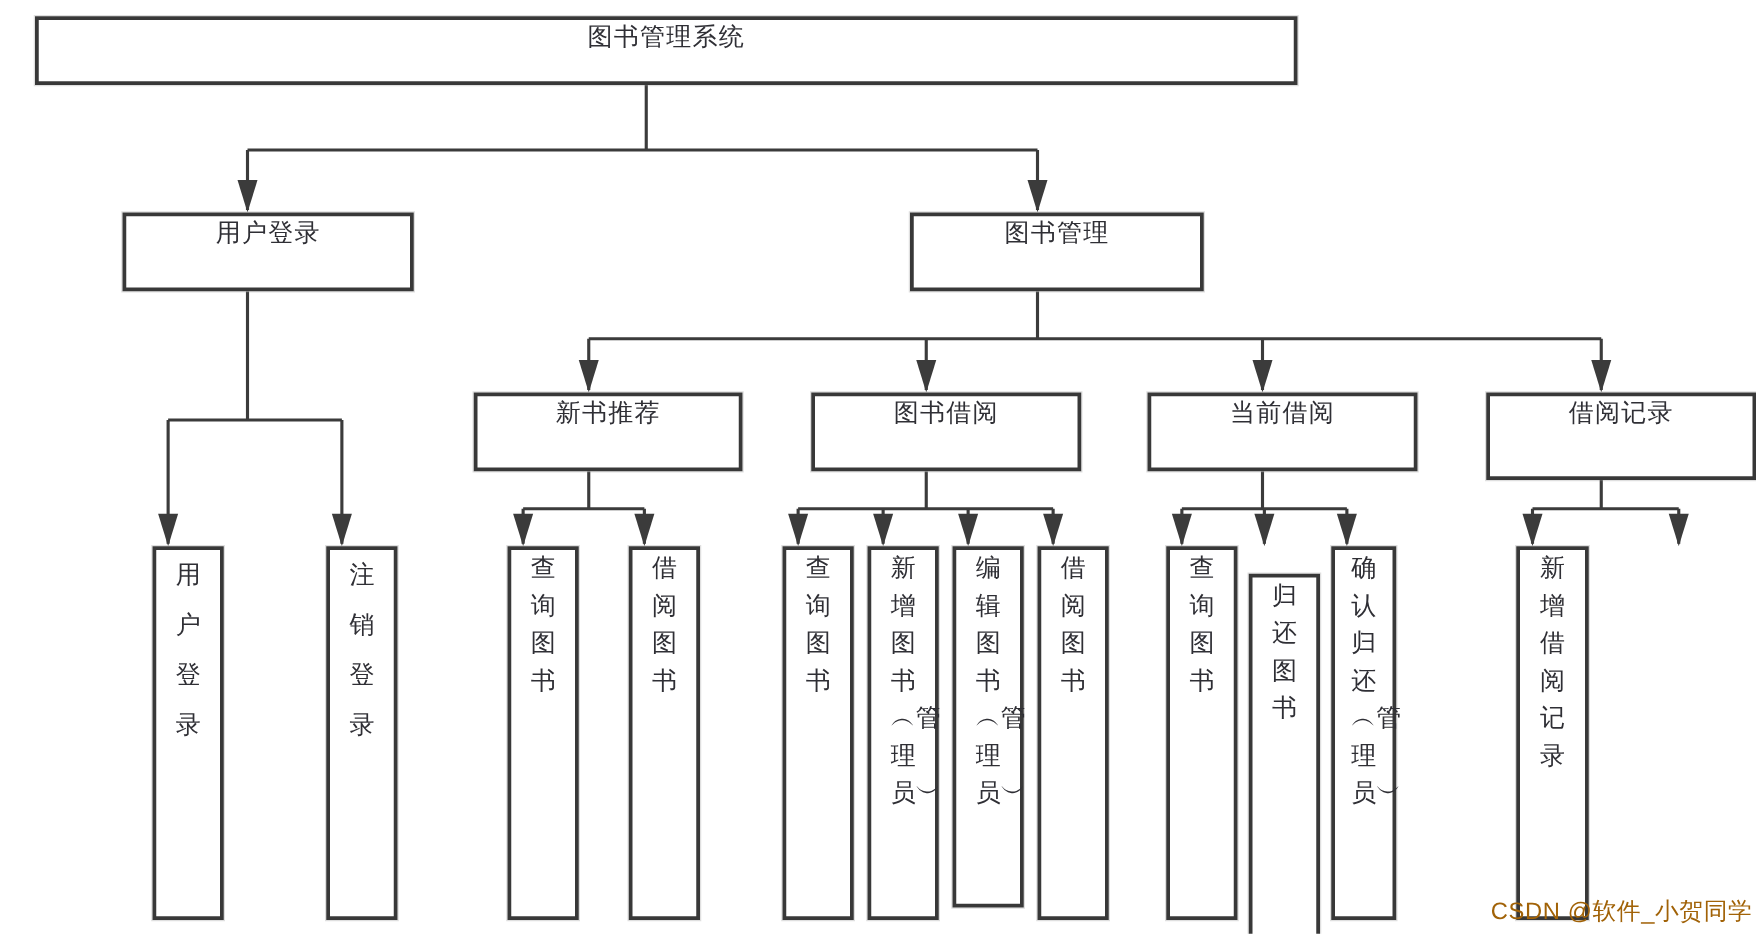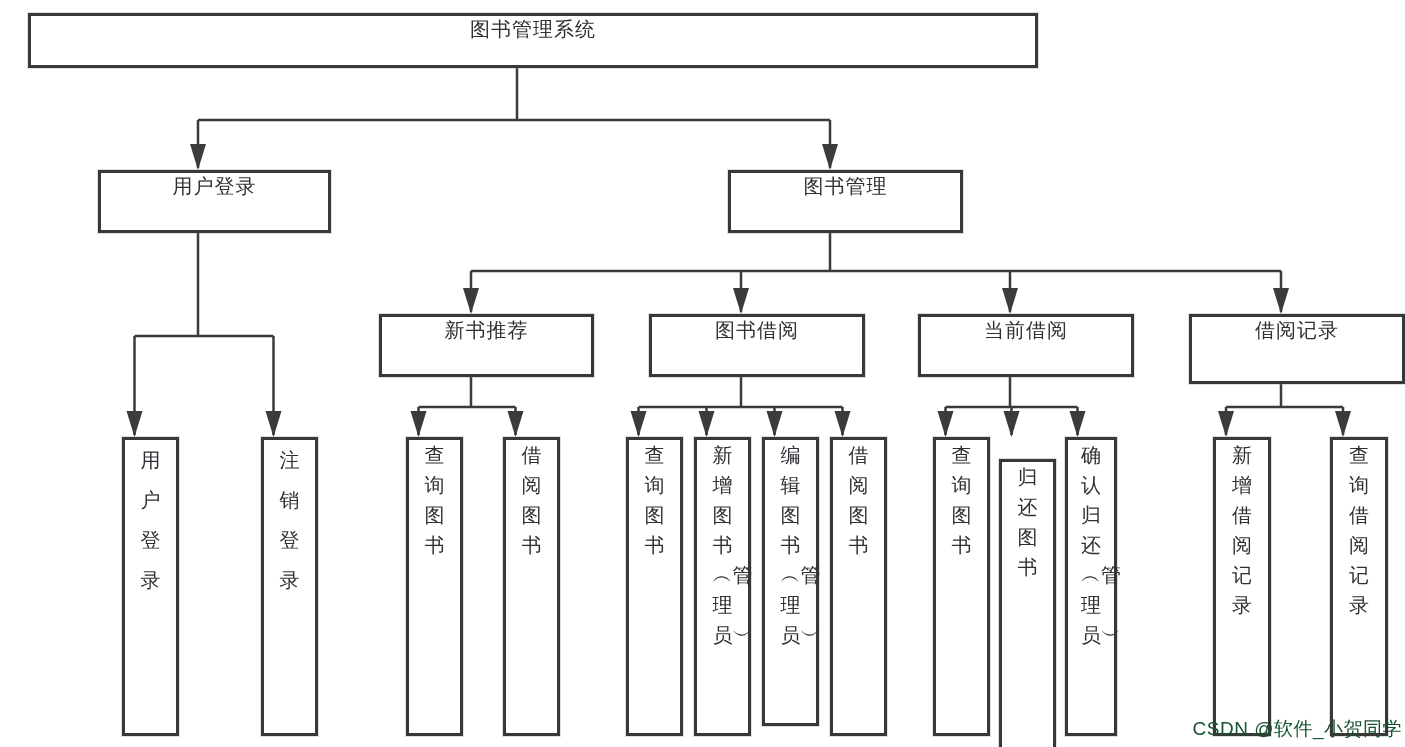--- a/index.html
+++ b/index.html
@@ -39,21 +39,21 @@
     text-align: center;
     white-space: normal;
   }
   .vbox .vlabel.sparse { line-height: 40px; }
   .watermark {
     position: absolute;
     right: 3px; top: 716px;
     width: 300px;
     text-align: right;
     font-size: 19px;
-    color: #14532d;
+    color: #a16207;
     z-index: 5;
     letter-spacing: 0.5px;
   }
 </style>
 </head>
 <body>
 
 <div class="canvas">
 
   <svg class="connectors" viewBox="0 0 1405 747">
@@ -147,19 +147,16 @@
   <div class="box vbox" style="left:983px; top:459px; width:57px; height:299px;">
     <div class="vlabel">归还图书</div>
   </div>
   <div class="box vbox" style="left:1049px; top:437px; width:52px; height:299px;">
     <div class="vlabel">确认归还︵管理员︶</div>
   </div>
 
   <div class="box vbox" style="left:1197px; top:437px; width:58px; height:299px;">
     <div class="vlabel">新增借阅记录</div>
   </div>
-  <div class="box vbox" style="left:1314px; top:437px; width:58px; height:299px;">
-    <div class="vlabel">查询借阅记录</div>
-  </div>
 
   <div class="watermark">CSDN @软件_小贺同学</div>
 
 </div>
 
 </body></html>

